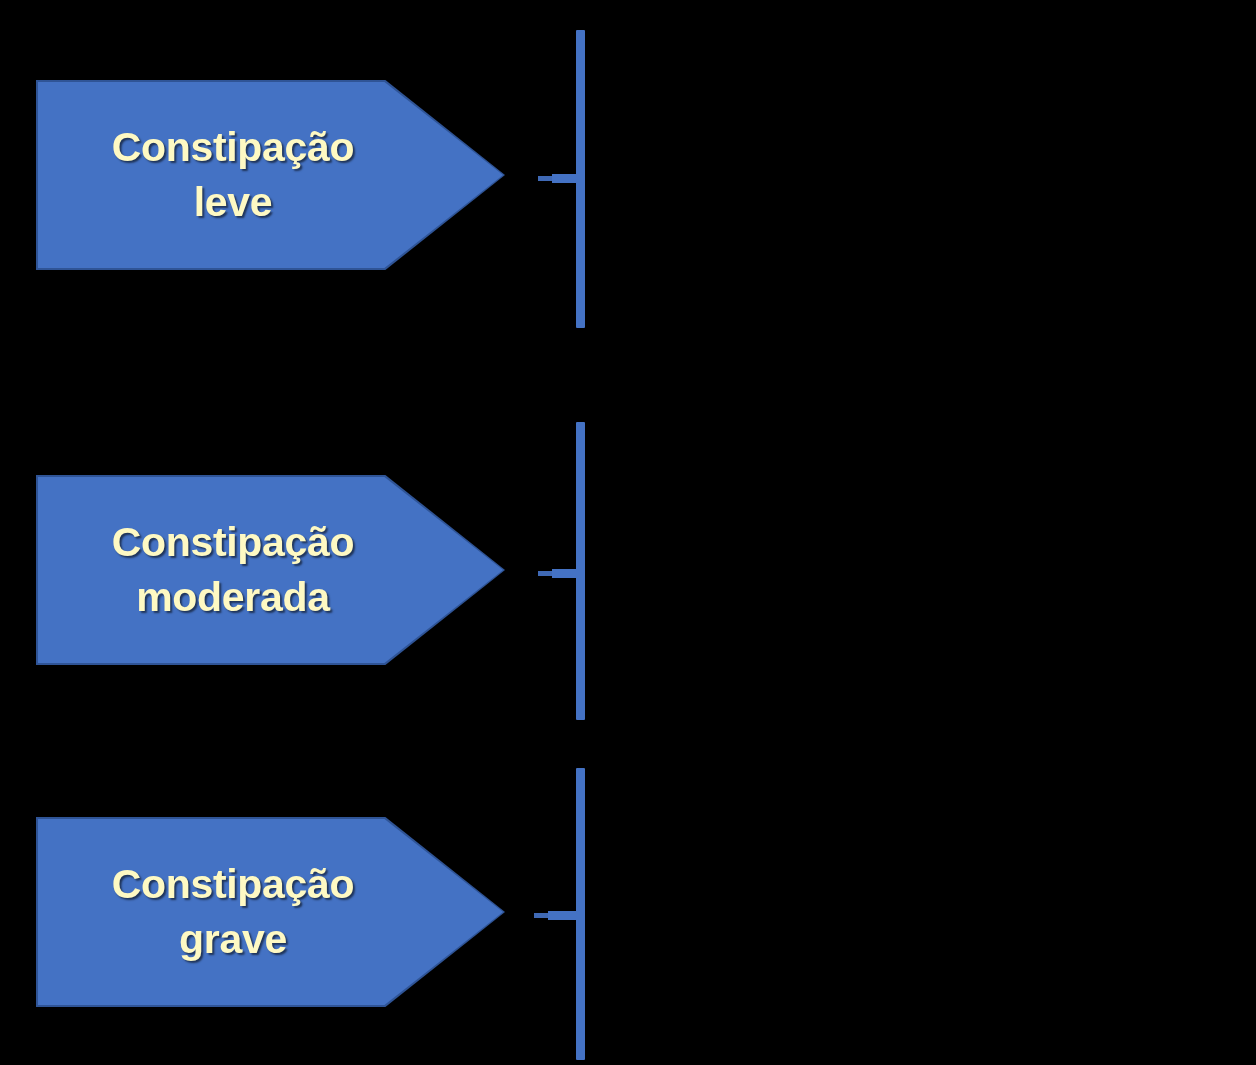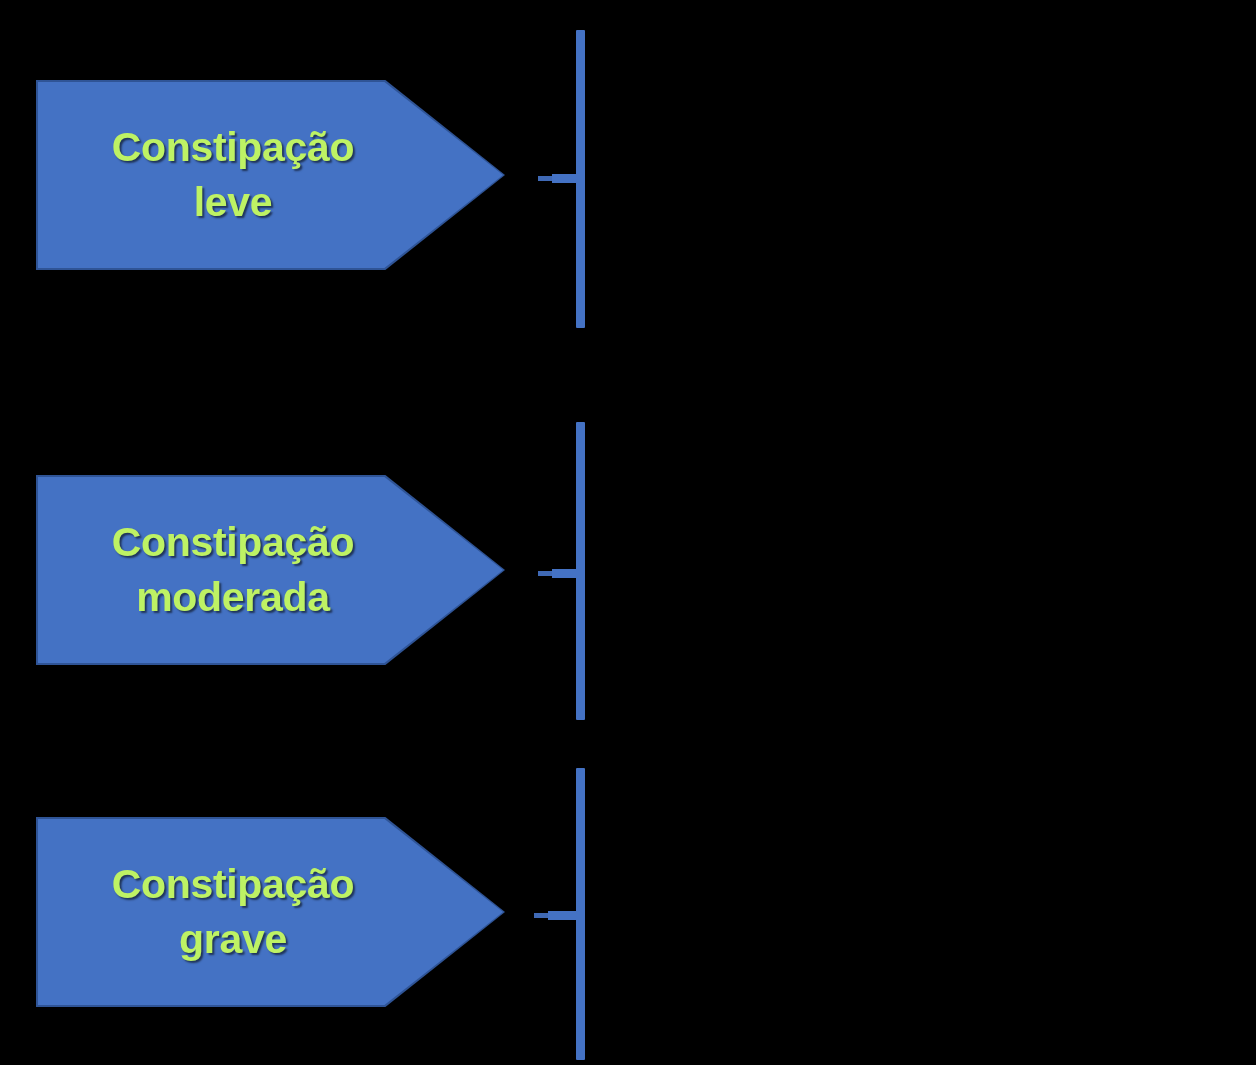--- a/index.html
+++ b/index.html
@@ -44,21 +44,21 @@
     height: 190px;
     background: #2f5496;
     -webkit-clip-path: polygon(0 0, 74.5% 0, 100% 50%, 74.5% 100%, 0 100%);
     clip-path: polygon(0 0, 74.5% 0, 100% 50%, 74.5% 100%, 0 100%);
   }
   .arrow-label {
     position: absolute;
     left: 0;
     width: 390px;
     text-align: center;
-    color: #bef264;
+    color: #fef9c3;
     font-weight: bold;
     font-size: 41px;
     line-height: 1.33;
     letter-spacing: -0.3px;
     text-shadow: 2px 2px 2px rgba(0,0,0,0.55);
     white-space: pre-line;
     pointer-events: none;
   }
 
   

